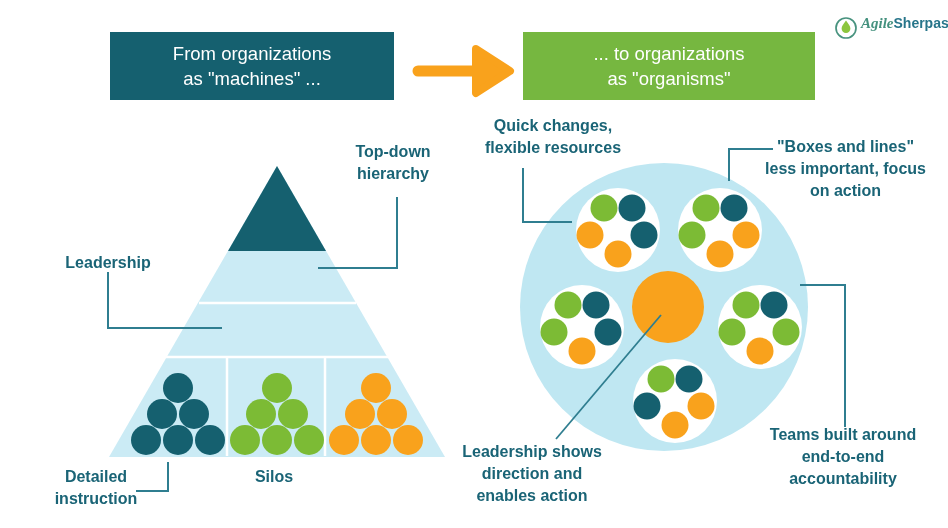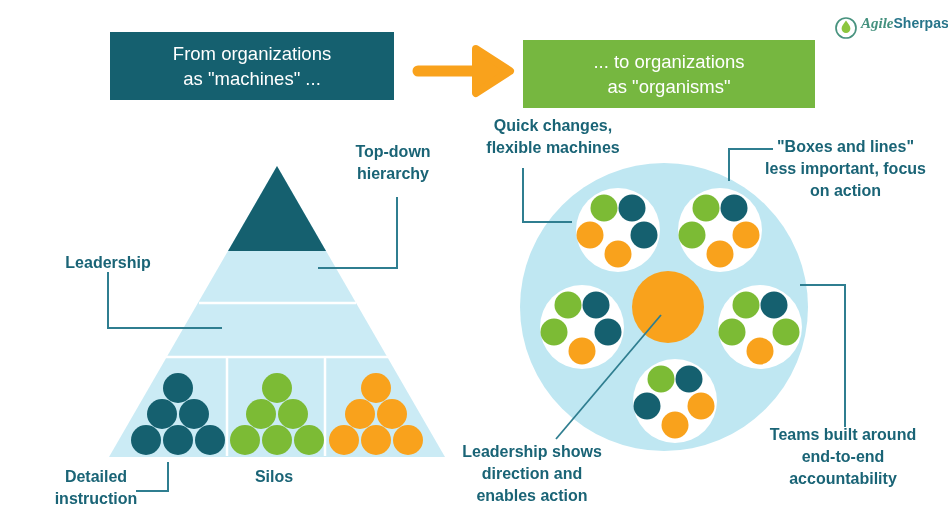--- a/index.html
+++ b/index.html
@@ -7,21 +7,21 @@
     position:relative;width:948px;height:528px;background:#ffffff;overflow:hidden;
     font-family:"Liberation Sans", sans-serif;
   }
   .layer{position:absolute;left:0;top:0;}
   .hbox{
     position:absolute;top:32px;height:68px;display:flex;align-items:center;justify-content:center;
     color:#ffffff;font-size:18.5px;font-weight:500;text-align:center;line-height:25px;
   }
   .hbox .ml{white-space:pre-line;}
   .from-box{left:110px;width:284px;background:#15606F;}
-  .to-box{left:523px;width:292px;background:#76B740;margin-top:8px;}
+  .to-box{left:523px;width:292px;background:#76B740;}
   .lbl{
     position:absolute;color:#1A6476;font-size:16px;font-weight:600;text-align:center;
     line-height:22px;white-space:pre-line;
   }
   .lbl-top-down{left:333px;top:141px;width:120px;}
   .lbl-bureaucracy{left:48px;top:252px;width:120px;}
   .lbl-detailed{left:36px;top:466px;width:120px;}
   .lbl-silos{left:224px;top:466px;width:100px;}
   .lbl-quick{left:473px;top:115px;width:160px;}
   .lbl-boxes{left:758px;top:136px;width:175px;}
@@ -155,21 +155,21 @@
   </div>
 
   <div class="lbl lbl-top-down">Top-down
 hierarchy</div>
   <div class="lbl lbl-bureaucracy">Leadership</div>
   <div class="lbl lbl-detailed">Detailed
 instruction</div>
   <div class="lbl lbl-silos">Silos</div>
 
   <div class="lbl lbl-quick">Quick changes,
-flexible machines</div>
+flexible resources</div>
   <div class="lbl lbl-boxes">"Boxes and lines"
 less important, focus
 on action</div>
   <div class="lbl lbl-leadership">Leadership shows
 direction and
 enables action</div>
   <div class="lbl lbl-teams">Teams built around
 end-to-end
 accountability</div>
 </div>

